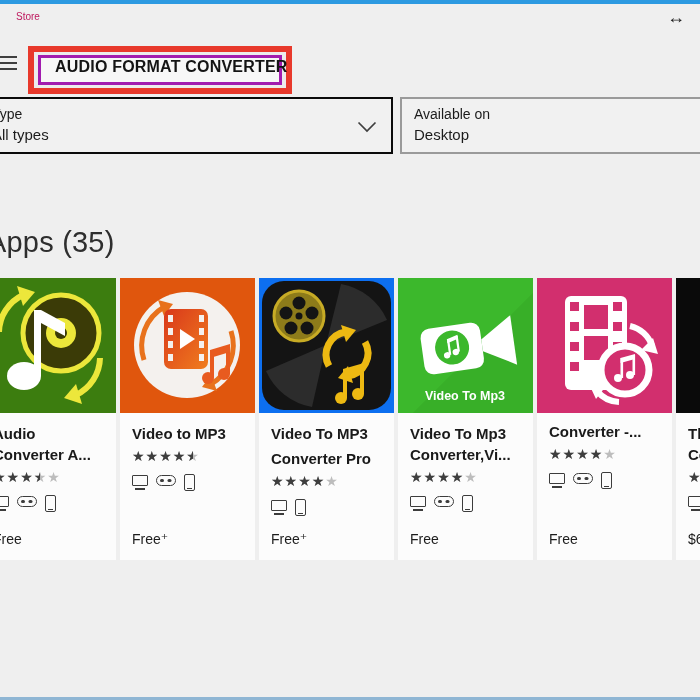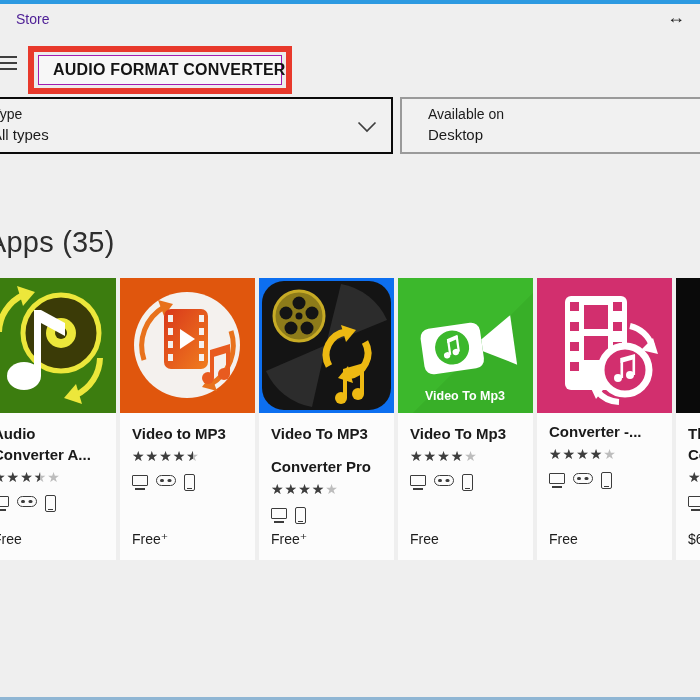--- a/index.html
+++ b/index.html
@@ -4,46 +4,46 @@
 <style>
   html,body{margin:0;padding:0;}
   body{
     width:700px;height:700px;overflow:hidden;position:relative;
     background:#efefef;
     font-family:"Liberation Sans","DejaVu Sans",sans-serif;
     color:#1f1f1f;
   }
   
   .top-accent{position:absolute;top:0;left:0;width:700px;height:4px;background:#2d9ae1;}
-  .app-title{position:absolute;top:11px;left:16px;font-size:14px;color:#4c1d95;text-align:right;}
+  .app-title{position:absolute;top:11px;left:16px;font-size:10px;color:#be185d;text-align:right;}
   .resize-glyph{position:absolute;top:7px;right:15px;font-size:18px;font-weight:bold;color:#1c1c1c;cursor:pointer;}
   
   .hamburger{position:absolute;left:0;top:56px;width:17px;height:16px;cursor:pointer;}
   .hamburger span{position:absolute;left:-4px;width:21px;height:2.4px;background:#3f3f3f;}
   .hamburger span:nth-child(1){top:0;}
   .hamburger span:nth-child(2){top:6px;}
   .hamburger span:nth-child(3){top:12px;}
   .search-annotation{
     position:absolute;left:28px;top:46px;width:252px;height:36px;
     border:6px solid #e8392b;background:#ececec;padding:0;
   }
   .search-field{
     position:absolute;left:4px;top:3px;right:4px;bottom:3px;
-    background:#f7f7f7;border:1px solid #a21caf;
-    display:flex;align-items:center;
+    background:#f7f7f7;border:3px solid #a21caf;
+    display:flex;align-items:flex-start;
   }
   .search-text{font-size:16px;font-weight:700;color:#141414;padding-left:14px;letter-spacing:.2px;white-space:nowrap;}
   
   .dropdown{position:absolute;top:97px;height:57px;background:#f1f1f1;box-sizing:border-box;}
   .dd-type{left:-62px;width:455px;border:2.5px solid #0a0a0a;}
   .dd-avail{left:400px;width:345px;border:2px solid #9a9a9a;}
   .dd-label{position:absolute;top:7px;font-size:14px;color:#1b1b1b;white-space:nowrap;}
   .dd-value{position:absolute;top:27px;font-size:15px;color:#1b1b1b;white-space:nowrap;}
   .dd-type .dd-label,.dd-type .dd-value{left:52px;}
-  .dd-avail .dd-label,.dd-avail .dd-value{left:26px;}
+  .dd-avail .dd-label,.dd-avail .dd-value{left:12px;}
   .dd-chevron{position:absolute;right:14px;top:22px;}
   
   .results-heading{
     position:absolute;left:-13px;top:226px;font-size:29px;font-weight:300;
     color:#2e2e2e;letter-spacing:.2px;white-space:nowrap;
   }
   
   .cards-row{position:absolute;left:0;top:278px;width:700px;height:282px;overflow:hidden;}
   .card{
     position:absolute;top:0;width:135px;height:282px;background:#fcfcfc;cursor:pointer;overflow:hidden;
@@ -182,21 +182,21 @@
       <polygon points="94,105 79,100 89,88" fill="#edb912"></polygon>
       <g fill="#edb912">
         <circle cx="82" cy="120" r="6"></circle>
           <circle cx="99" cy="116" r="6"></circle>
         <rect x="84" y="91" width="4" height="29"></rect>
           <rect x="101" y="87" width="4" height="29"></rect>
         <polygon points="84,91 105,85 105,93 84,99"></polygon>
       </g>
     </svg>
     <div class="title">Video To MP3</div>
-    <div class="title" style="margin-top:12px">Converter Pro</div>
+    <div class="title" style="margin-top:4px">Converter Pro</div>
     <div class="stars"><span class="st"><span class="st-bg">★</span><span class="st-fg" style="width:100%">★</span></span><span class="st"><span class="st-bg">★</span><span class="st-fg" style="width:100%">★</span></span><span class="st"><span class="st-bg">★</span><span class="st-fg" style="width:100%">★</span></span><span class="st"><span class="st-bg">★</span><span class="st-fg" style="width:100%">★</span></span><span class="st"><span class="st-bg">★</span><span class="st-fg" style="width:0%">★</span></span></div>
     <div class="devices"><span class="dev icon-desktop"></span><span class="dev icon-mobile"></span></div>
     <div class="price">Free⁺</div>
   </div>
 
   <div class="card" style="left:398px">
     <svg class="tile" viewBox="0 0 135 135">
       <rect width="135" height="135" fill="#3cb82c"></rect>
       <polygon points="135,15 135,135 15,135" fill="#36a827" opacity="0.6"></polygon>
       <g transform="rotate(-8 65 68)">
@@ -207,20 +207,21 @@
           <circle cx="48" cy="75" r="3.2"></circle>
             <circle cx="57" cy="73" r="3.2"></circle>
           <rect x="50" y="59" width="2.2" height="16"></rect>
             <rect x="59" y="57" width="2.2" height="16"></rect>
           <polygon points="50,59 61,56 61,60 50,63"></polygon>
         </g>
       </g>
       <text x="67" y="122" text-anchor="middle" fill="#ffffff" font-size="12.5" font-weight="bold" font-family="Liberation Sans, sans-serif">Video To Mp3</text>
     </svg>
     <div class="title">Video To Mp3</div>
+    <div class="title" style="margin-top:0">Converter,Vi...</div>
     <div class="stars"><span class="st"><span class="st-bg">★</span><span class="st-fg" style="width:100%">★</span></span><span class="st"><span class="st-bg">★</span><span class="st-fg" style="width:100%">★</span></span><span class="st"><span class="st-bg">★</span><span class="st-fg" style="width:100%">★</span></span><span class="st"><span class="st-bg">★</span><span class="st-fg" style="width:100%">★</span></span><span class="st"><span class="st-bg">★</span><span class="st-fg" style="width:0%">★</span></span></div>
     <div class="devices"><span class="dev icon-desktop"></span><span class="dev icon-holographic"></span><span class="dev icon-mobile"></span></div>
     <div class="price">Free</div>
   </div>
 
   <div class="card" style="left:537px">
     <svg class="tile" viewBox="0 0 135 135">
       <rect width="135" height="135" fill="#d22f6e"></rect>
       <rect x="28" y="18" width="62" height="94" rx="6" fill="#ffffff"></rect>
       <g fill="#d22f6e">

